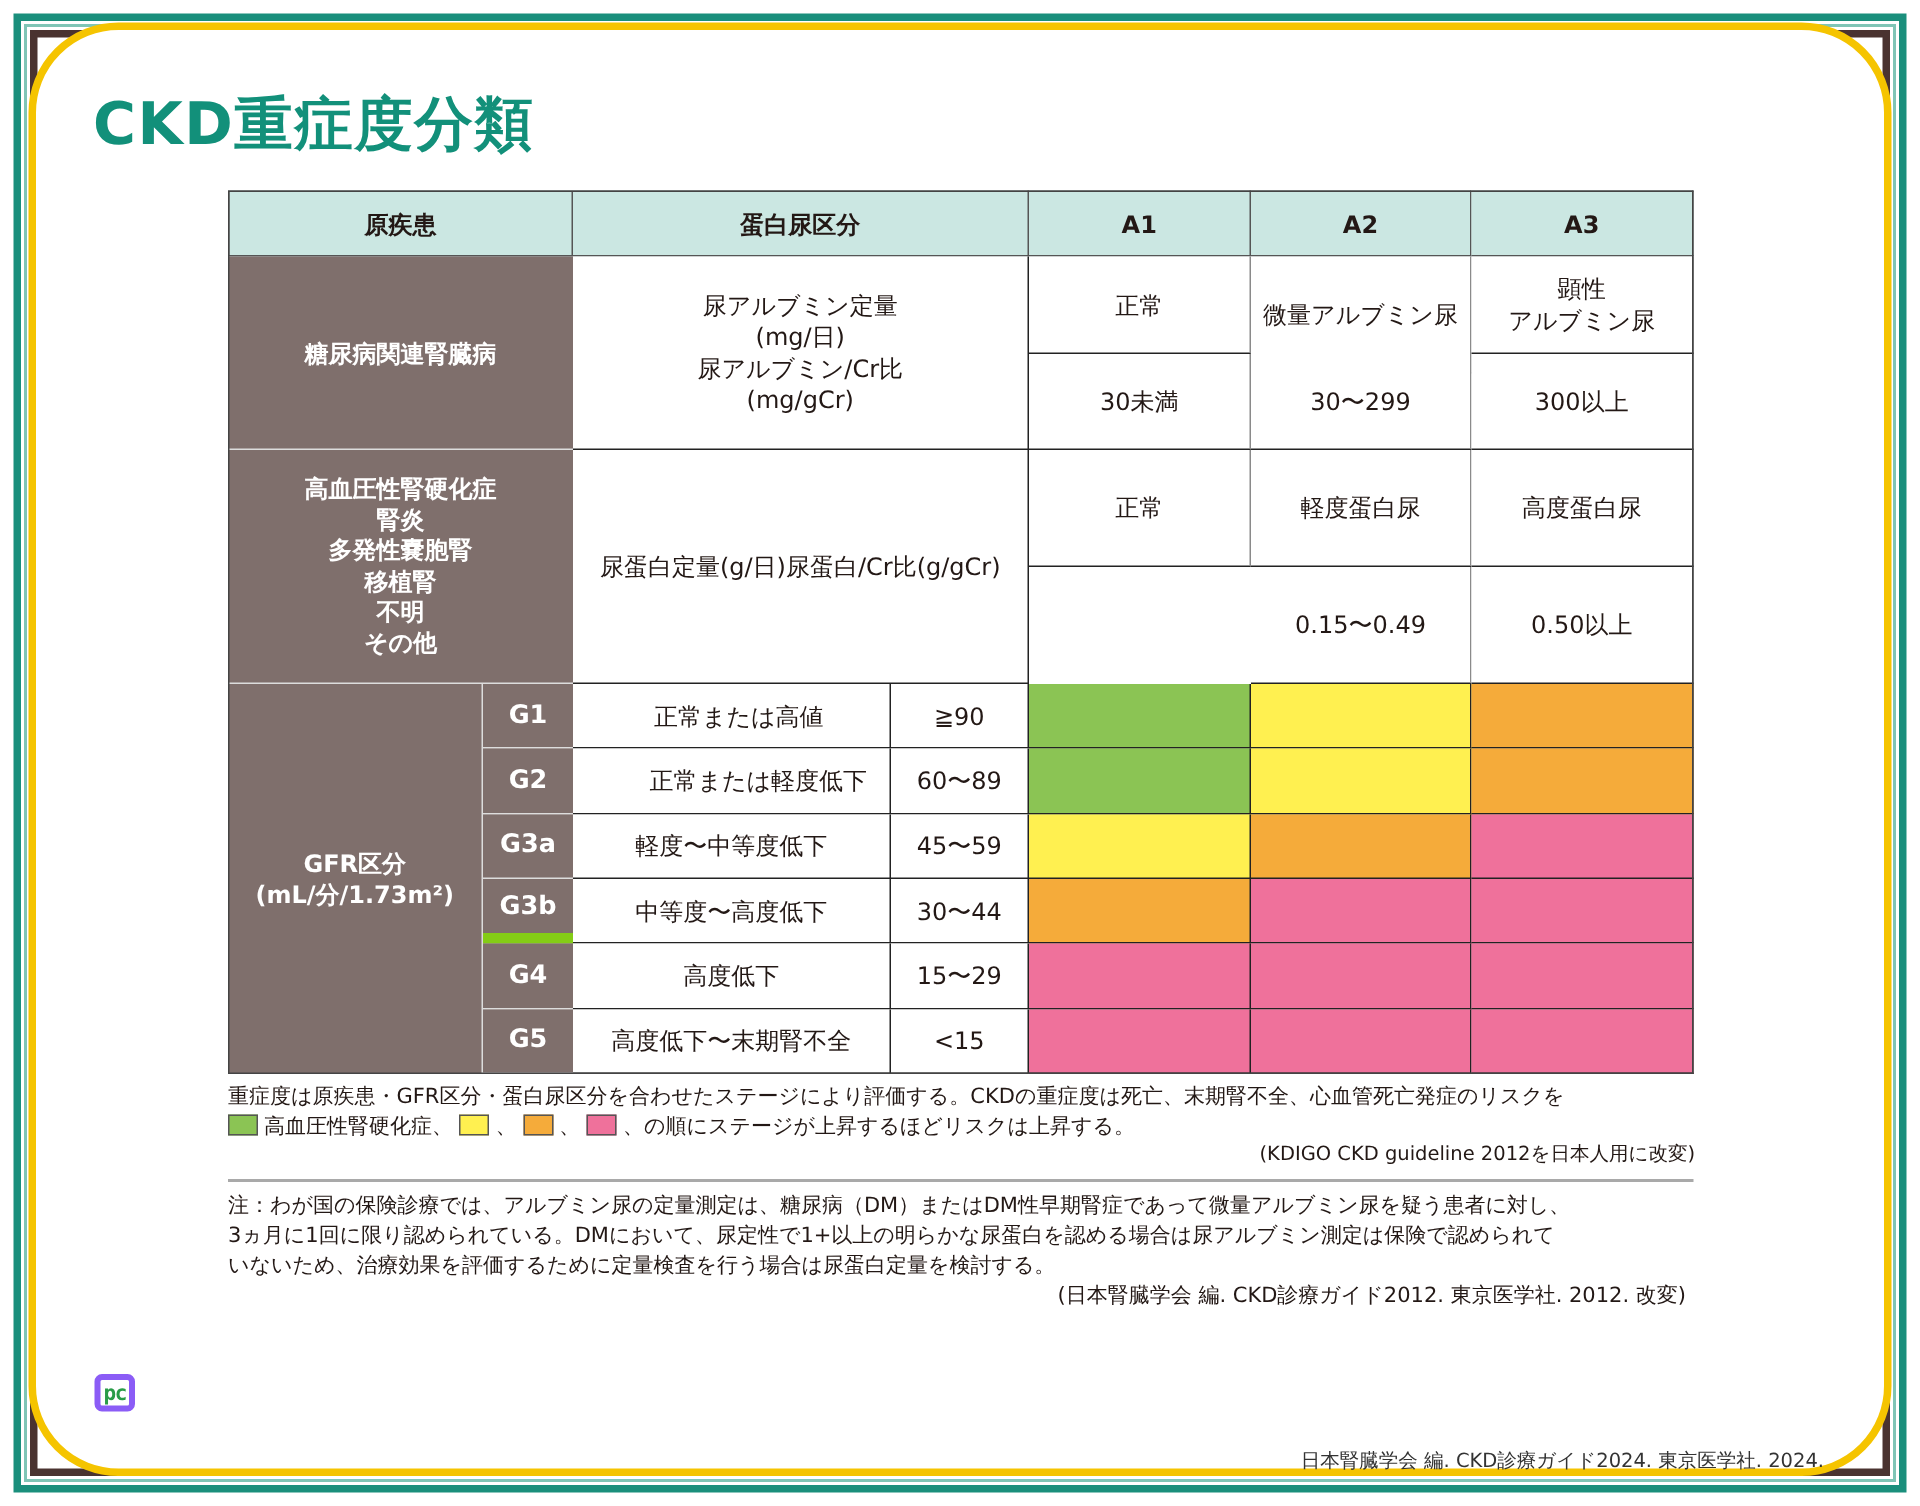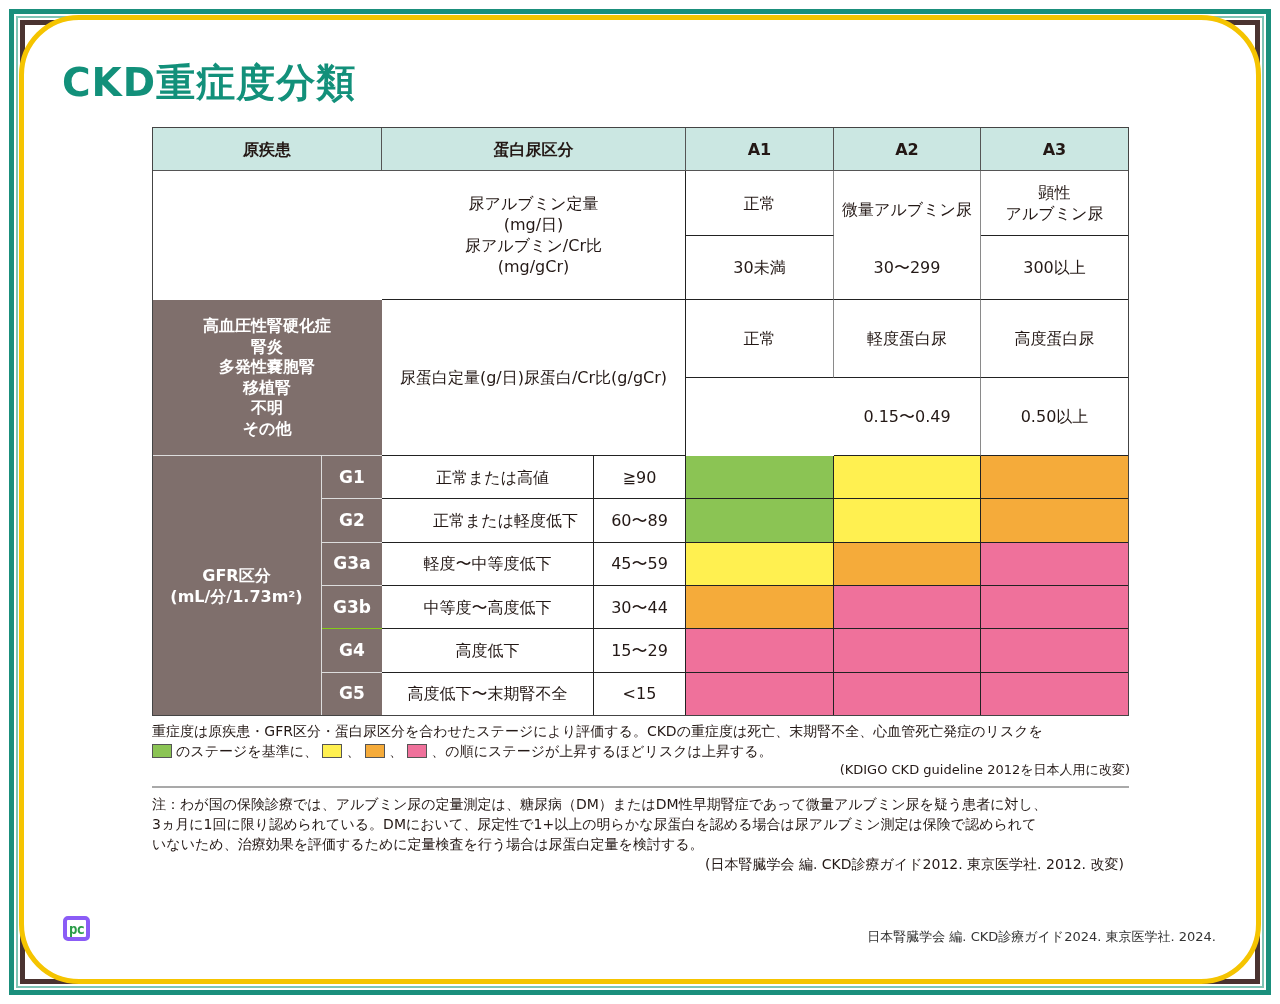--- a/index.html
+++ b/index.html
@@ -22,40 +22,41 @@
   .white { background: #ffffff; border-right: 1px solid #222; border-bottom: 1px solid #222; }
   .grey-r { border-right: 1.5px solid #8a8a8a; }
   .sev { border-right: 1px solid #222; border-bottom: 1px solid #222; }
 
   .notes { position: absolute; left: 152px; width: 980px; font-size: 14px; line-height: 20px; color: #231815; }
   .right { text-align: right; }
   .swatch { display: inline-block; width: 20px; height: 14px; border: 1px solid #555; vertical-align: -2px; margin-right: 4px; }
   .divider { position: absolute; left: 152px; top: 786px; width: 977px; height: 2px; background: #a9a9a9; }
 
   .pc-logo { position: absolute; left: 63px; top: 916px; width: 27px; height: 25px; border: 4px solid #8b5cf6; border-radius: 5px; color: #2a9c48; font-size: 14px; font-weight: bold; display: flex; align-items: center; justify-content: center; letter-spacing: -1px; font-family: "DejaVu Sans Mono", monospace; }
-  .footer-cite { position: absolute; right: 64px; top: 928px; font-size: 13px; color: #333; }
+  .footer-cite { position: absolute; right: 64px; top: 965px; font-size: 13px; color: #333; }
 </style>
 </head>
 <body>
 
 <div class="frame-outer"></div>
 <div class="frame-teal-thin"></div>
 <div class="frame-brown"></div>
 <div class="frame-yellow"></div>
 
 <h1 class="page-title">CKD重症度分類</h1>
 
 <div class="ckd-table">
 
   <div class="cell hdr" style="left:0;top:0;width:230px;height:44px;border-left:1px solid #555;">原疾患</div>
   <div class="cell hdr" style="left:230px;top:0;width:304px;height:44px;">蛋白尿区分</div>
   <div class="cell hdr" style="left:534px;top:0;width:148px;height:44px;">A1</div>
   <div class="cell hdr" style="left:682px;top:0;width:147px;height:44px;">A2</div>
   <div class="cell hdr" style="left:829px;top:0;width:148px;height:44px;">A3</div>
 
+  <div class="cell brown" style="left:0;top:44px;width:230px;height:129px;border-bottom:1px solid #ddd;">糖尿病関連腎臓病</div>
   <div class="cell white" style="left:230px;top:44px;width:304px;height:129px;flex-direction:column;">
     <span>尿アルブミン定量</span>
     <span>(mg/日)</span>
     <span>尿アルブミン/Cr比</span>
     <span>(mg/gCr)</span>
   </div>
   <div class="cell white grey-r" style="left:534px;top:44px;width:148px;height:65px;">正常</div>
   <div class="cell white grey-r" style="left:682px;top:44px;width:147px;height:78px;flex-direction:row;">
     <span>微量</span>
     <span>アルブミン尿</span>
@@ -105,21 +106,21 @@
       <div class="cell white" style="left:442px;top:372.3333333333333px;width:92px;height:43.333333333333336px;">60〜89</div>
       <div class="cell sev" style="left:534px;top:372.3333333333333px;width:148px;height:43.333333333333336px;background:#8bc454;"></div>
       <div class="cell sev" style="left:682px;top:372.3333333333333px;width:147px;height:43.333333333333336px;background:#fff050;"></div>
       <div class="cell sev" style="left:829px;top:372.3333333333333px;width:148px;height:43.333333333333336px;background:#f5ab3a;"></div>
       <div class="cell brown" style="left:170px;top:415.6666666666667px;width:60px;height:43.333333333333336px;font-size:17px;border-bottom:1px solid #ddd;">G3a</div>
       <div class="cell white" style="left:230px;top:415.6666666666667px;width:212px;height:43.333333333333336px;">軽度〜中等度低下</div>
       <div class="cell white" style="left:442px;top:415.6666666666667px;width:92px;height:43.333333333333336px;">45〜59</div>
       <div class="cell sev" style="left:534px;top:415.6666666666667px;width:148px;height:43.333333333333336px;background:#fff050;"></div>
       <div class="cell sev" style="left:682px;top:415.6666666666667px;width:147px;height:43.333333333333336px;background:#f5ab3a;"></div>
       <div class="cell sev" style="left:829px;top:415.6666666666667px;width:148px;height:43.333333333333336px;background:#ef719b;"></div>
-      <div class="cell brown" style="left:170px;top:459px;width:60px;height:43.333333333333336px;font-size:17px;border-bottom:1px solid #84cc16;">G3b</div>
+      <div class="cell brown" style="left:170px;top:459px;width:60px;height:43.333333333333336px;font-size:17px;border-bottom:7px solid #84cc16;">G3b</div>
       <div class="cell white" style="left:230px;top:459px;width:212px;height:43.333333333333336px;">中等度〜高度低下</div>
       <div class="cell white" style="left:442px;top:459px;width:92px;height:43.333333333333336px;">30〜44</div>
       <div class="cell sev" style="left:534px;top:459px;width:148px;height:43.333333333333336px;background:#f5ab3a;"></div>
       <div class="cell sev" style="left:682px;top:459px;width:147px;height:43.333333333333336px;background:#ef719b;"></div>
       <div class="cell sev" style="left:829px;top:459px;width:148px;height:43.333333333333336px;background:#ef719b;"></div>
       <div class="cell brown" style="left:170px;top:502.33333333333337px;width:60px;height:43.333333333333336px;font-size:17px;border-bottom:1px solid #ddd;">G4</div>
       <div class="cell white" style="left:230px;top:502.33333333333337px;width:212px;height:43.333333333333336px;">高度低下</div>
       <div class="cell white" style="left:442px;top:502.33333333333337px;width:92px;height:43.333333333333336px;">15〜29</div>
       <div class="cell sev" style="left:534px;top:502.33333333333337px;width:148px;height:43.333333333333336px;background:#ef719b;"></div>
       <div class="cell sev" style="left:682px;top:502.33333333333337px;width:147px;height:43.333333333333336px;background:#ef719b;"></div>
@@ -130,21 +131,21 @@
       <div class="cell sev" style="left:534px;top:545.6666666666667px;width:148px;height:43.333333333333336px;background:#ef719b;"></div>
       <div class="cell sev" style="left:682px;top:545.6666666666667px;width:147px;height:43.333333333333336px;background:#ef719b;"></div>
       <div class="cell sev" style="left:829px;top:545.6666666666667px;width:148px;height:43.333333333333336px;background:#ef719b;"></div>
     </div>
 
   <div style="position:absolute;left:0;top:0;width:977px;height:589px;border:1px solid #444;pointer-events:none;"></div>
 </div>
 
 <div class="notes" style="top:721px;">重症度は原疾患・GFR区分・蛋白尿区分を合わせたステージにより評価する。CKDの重症度は死亡、末期腎不全、心血管死亡発症のリスクを</div>
 <div class="notes" style="top:741px;">
-  <span class="swatch" style="background:#8bc454;"></span><span>のステージを基準に、</span>
+  <span class="swatch" style="background:#8bc454;"></span><span>高血圧性腎硬化症、</span>
   <span class="swatch" style="background:#fff050;"></span><span>、</span>
   <span class="swatch" style="background:#f5ab3a;"></span><span>、</span>
   <span class="swatch" style="background:#ef719b;"></span><span>、の順にステージが上昇するほどリスクは上昇する。</span>
 </div>
 <div class="notes right" style="top:760px;width:978px;font-size:13px;">(KDIGO CKD guideline 2012を日本人用に改変)</div>
 
 <div class="divider"></div>
 
 <div class="notes" style="top:794px;">注：わが国の保険診療では、アルブミン尿の定量測定は、糖尿病（DM）またはDM性早期腎症であって微量アルブミン尿を疑う患者に対し、</div>
 <div class="notes" style="top:814px;">3ヵ月に1回に限り認められている。DMにおいて、尿定性で1+以上の明らかな尿蛋白を認める場合は尿アルブミン測定は保険で認められて</div>

